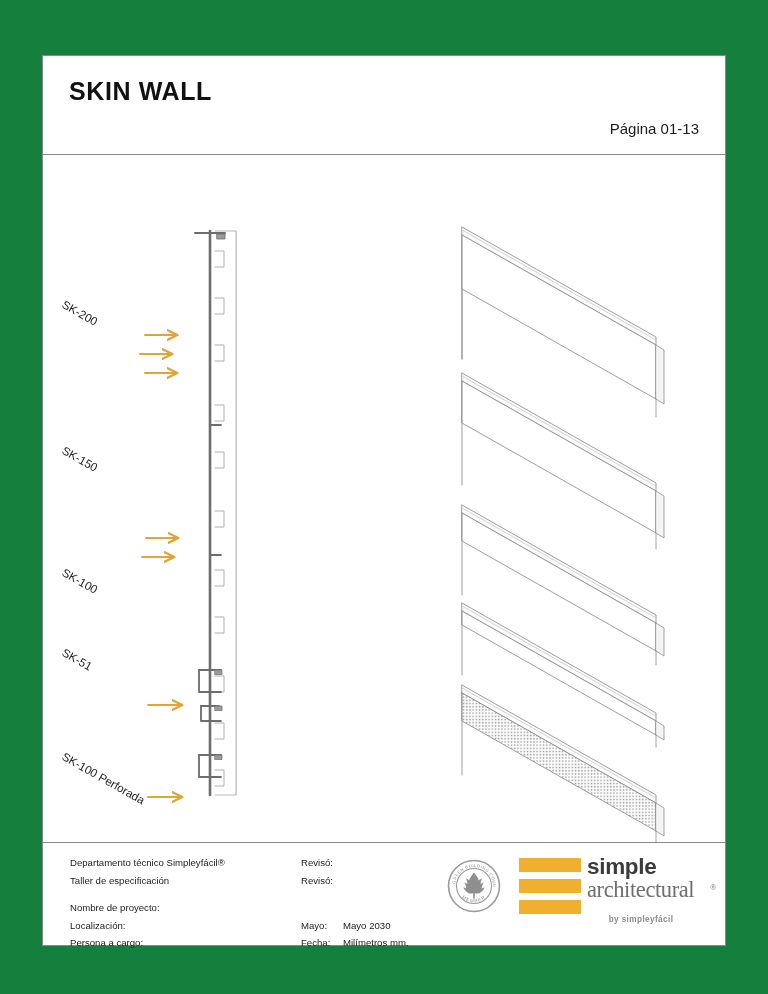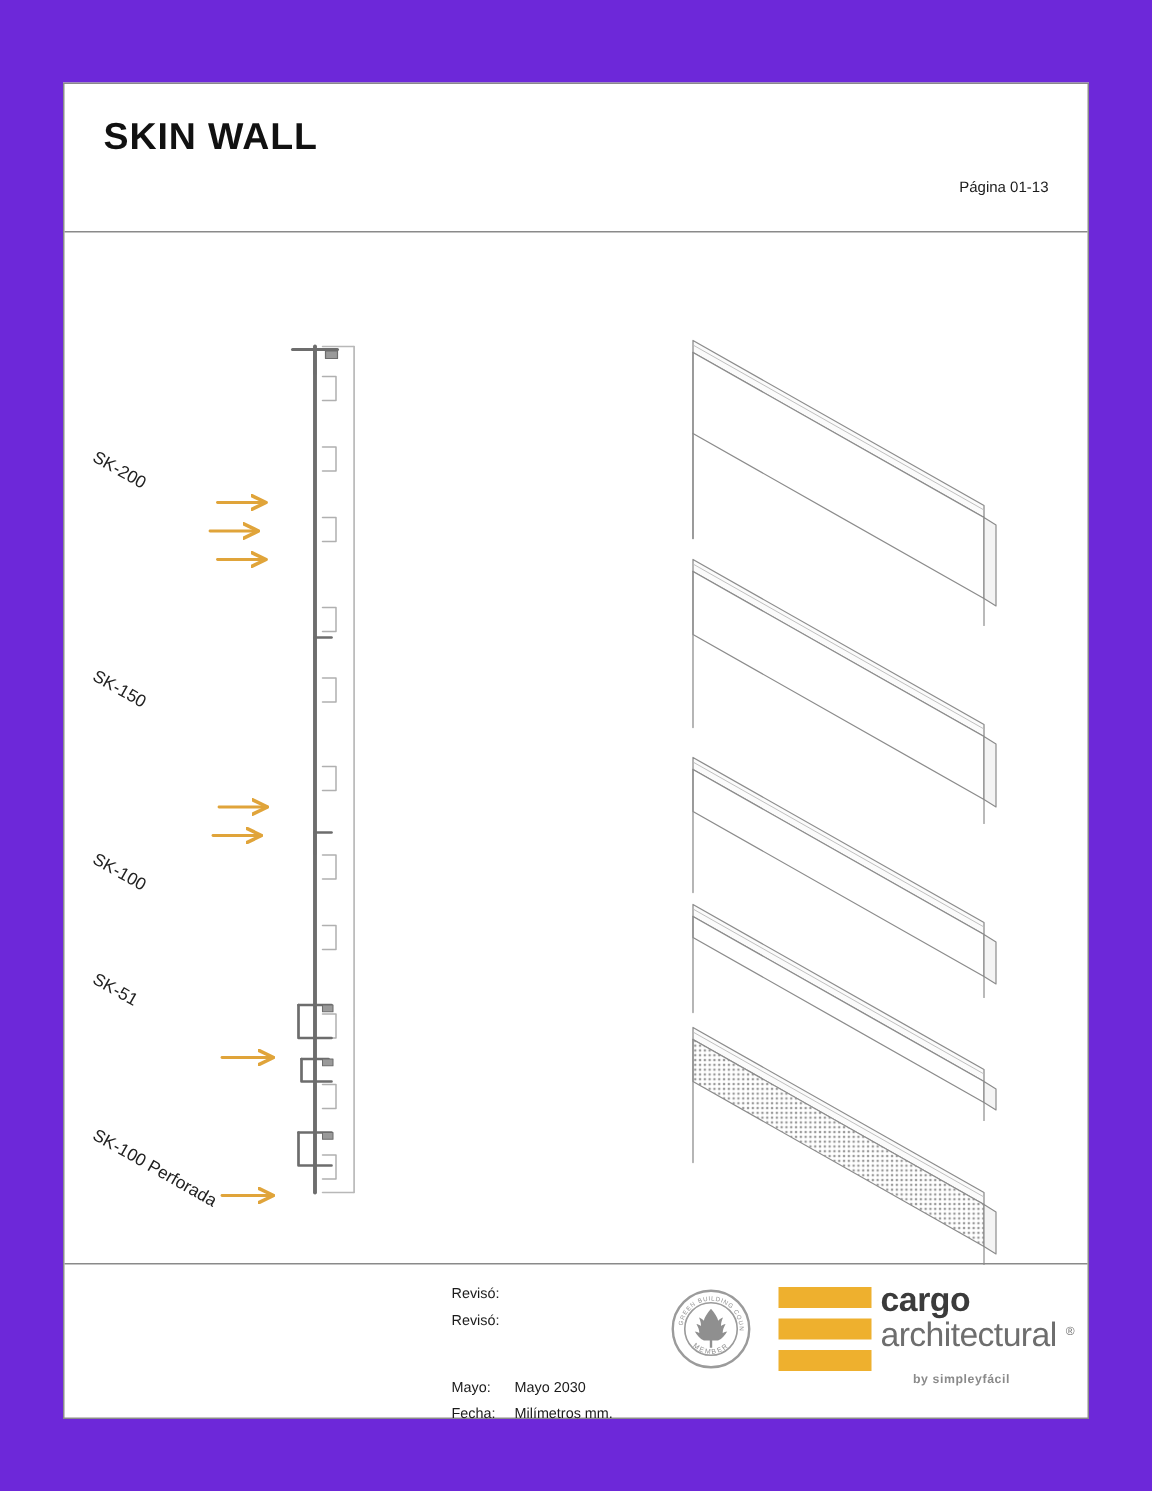--- a/index.html
+++ b/index.html
@@ -8,21 +8,21 @@
     background: #ffffff;
   }
   body {
     font-family: "Liberation Sans", sans-serif;
     -webkit-font-smoothing: antialiased;
   }
   .page {
     position: relative;
     width: 768px;
     height: 994px;
-    background: #6d28d9;
+    background: #15803d;
     overflow: hidden;
   }
   
   .frame {
     position: absolute;
     left: 42px;
     top: 55px;
     width: 684px;
     height: 891px;
     border: 1.5px solid #8a8a8a;
@@ -55,21 +55,21 @@
     top: 62px;
     font-size: 11.2px;
     color: #1b1b1b;
     letter-spacing: 0.15px;
     white-space: nowrap;
   }
   .page-num {
     position: absolute;
     right: 26px;
     top: 64px;
-    font-size: 10px;
+    font-size: 15px;
     color: #1b1b1b;
     white-space: nowrap;
   }
   
   .canvas {
     position: absolute;
     left: 0;
     top: 99px;
     width: 682px;
     height: 690px;
@@ -150,20 +150,21 @@
     color: #3b3b3b;
     line-height: 22px;
     letter-spacing: -0.3px;
   }
   .wm-arch {
     position: relative;
     font-size: 22.5px;
     color: #6e6e6e;
     line-height: 23px;
     letter-spacing: -0.4px;
+    font-family: Liberation Serif, serif;
   }
   .wm-reg {
     position: absolute;
     right: -9px;
     top: -2px;
     font-size: 8px;
     color: #6e6e6e;
   }
   .wm-by {
     font-size: 8.2px;
@@ -334,20 +335,28 @@
             <path d="M613,676 L613,688" fill="none" stroke="#8c8c8c" stroke-width="0.8"></path>
             <text x="18" y="604" transform="rotate(29.5 18 604)" font-family="Liberation Sans, sans-serif" font-size="11.6" fill="#222222">SK-100 Perforada</text>
           </g>
 
         </g>
       </svg>
     </div>
 
     <div class="footer">
 
+      <div class="f-col-a">
+        <div class="f-row">Departamento técnico Simpleyfácil®</div>
+        <div class="f-row">Taller de especificación</div>
+        <div class="f-spacer"></div>
+        <div class="f-row">Nombre de proyecto:</div>
+        <div class="f-row">Localización:</div>
+        <div class="f-row">Persona a cargo:</div>
+      </div>
 
       <div class="f-col-b">
         <div class="f-row">
           <span>Revisó:</span>
           <span></span>
         </div>
         <div class="f-row">
           <span>Revisó:</span>
           <span></span>
         </div>
@@ -391,21 +400,21 @@
           </svg>
         </div>
 
         <div class="bars">
           <div class="bar bar1"></div>
           <div class="bar bar2"></div>
           <div class="bar bar3"></div>
         </div>
 
         <div class="wordmark">
-          <div class="wm-simple">cargo</div>
+          <div class="wm-simple">simple</div>
           <div class="wm-arch">
             <span>architectural</span>
             <span class="wm-reg">®</span>
           </div>
           <div class="wm-by">by simpleyfácil</div>
         </div>
       </div>
     </div>
 
   </div>

